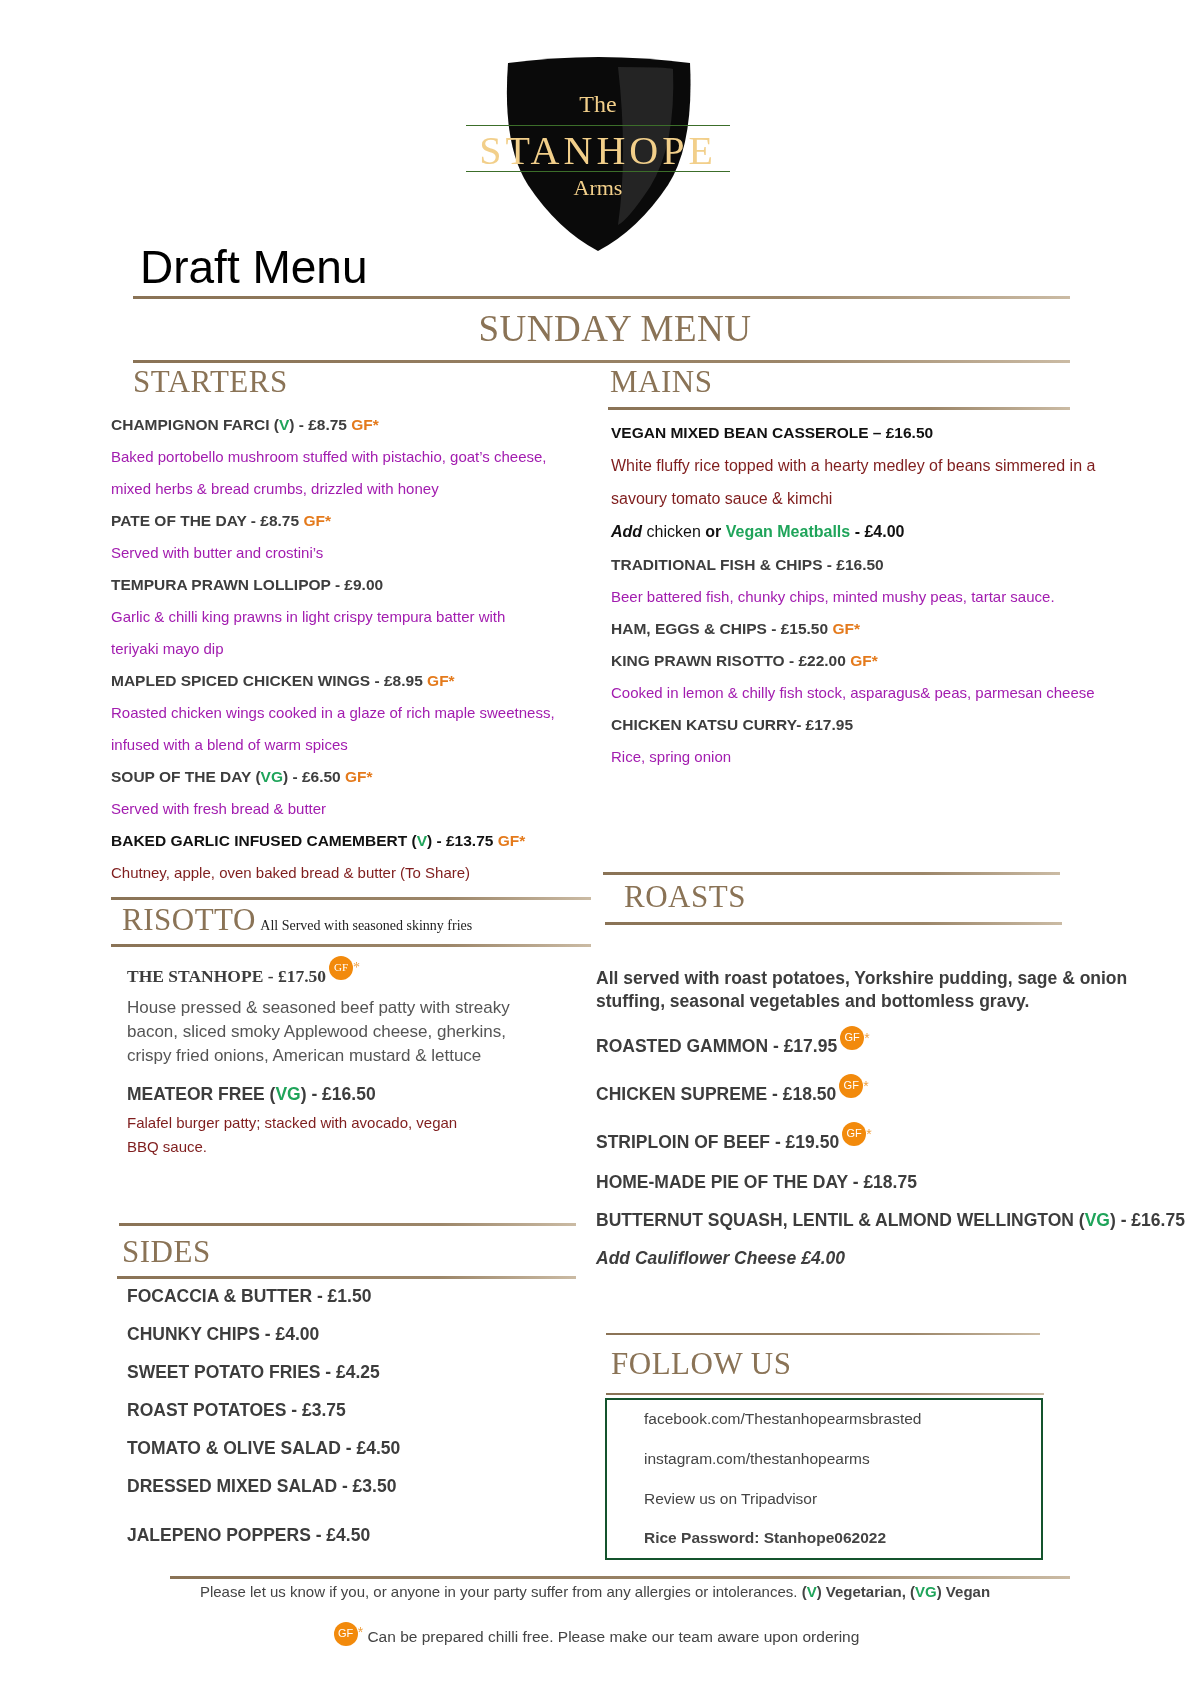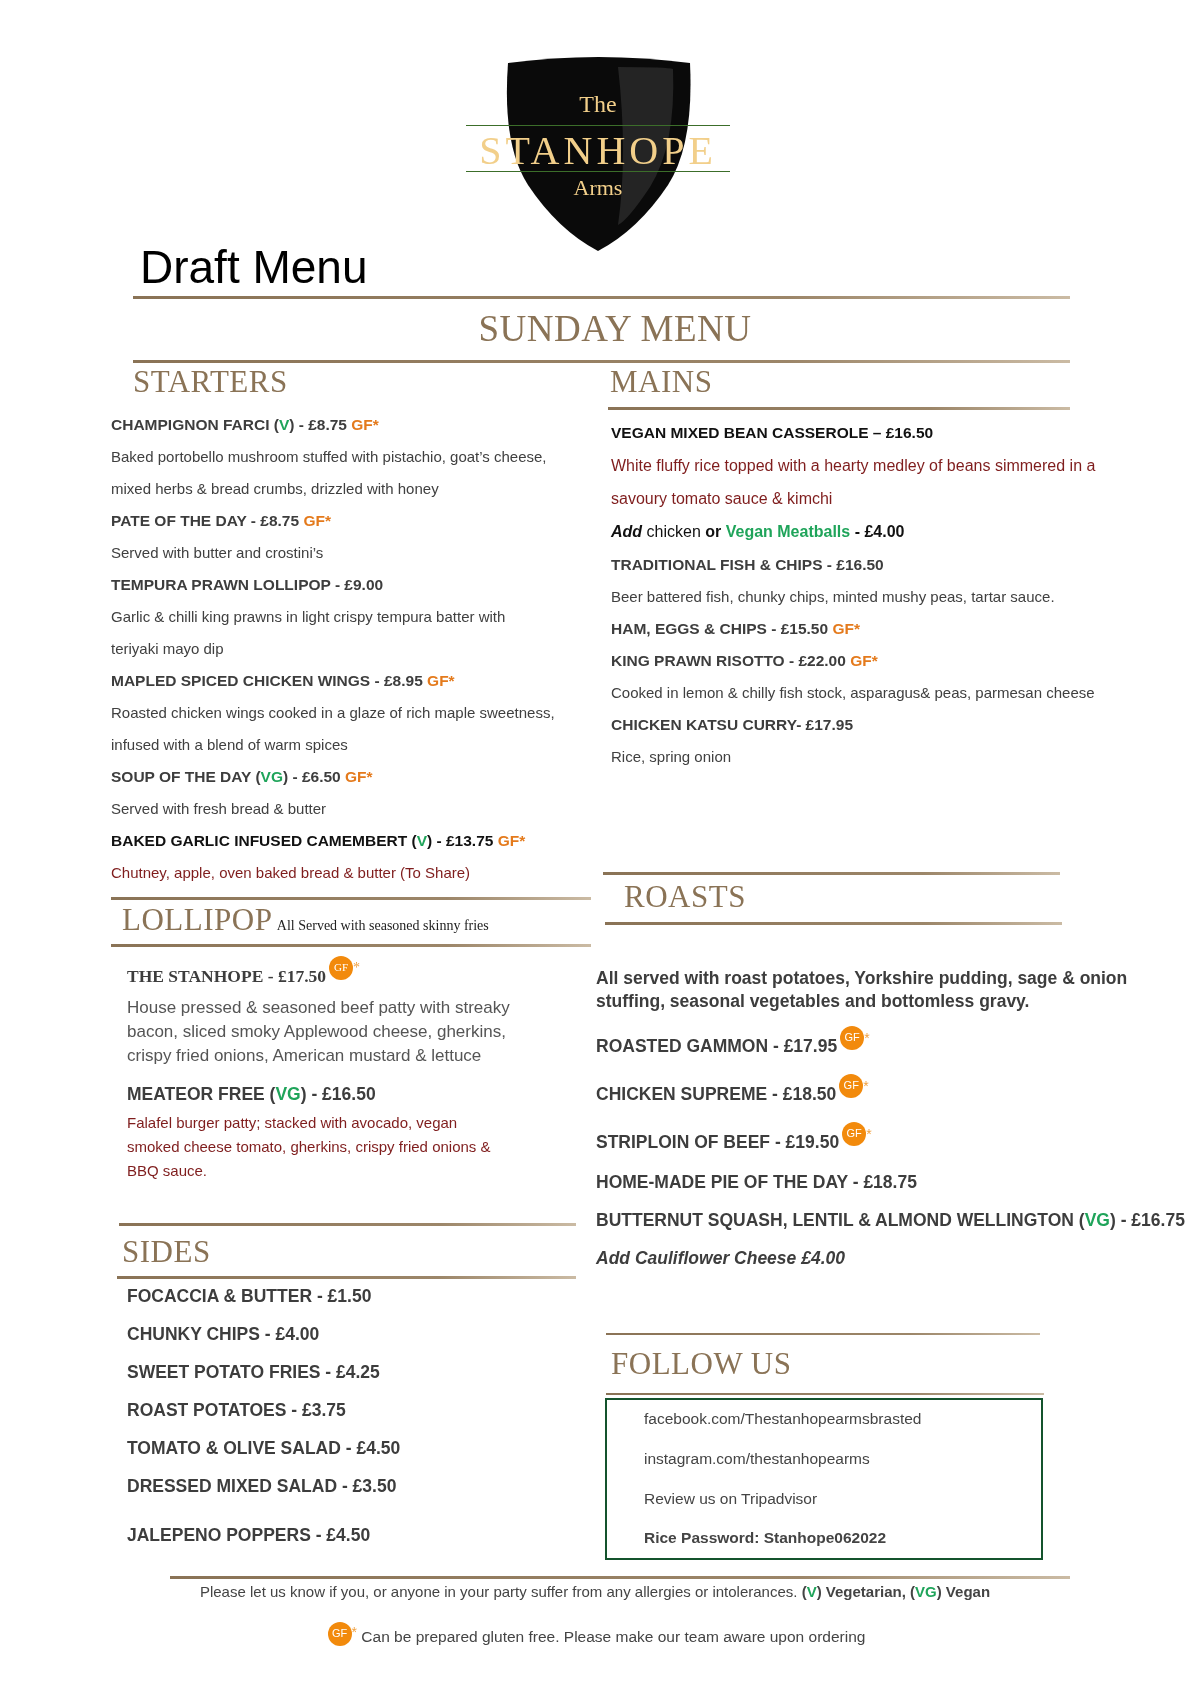--- a/index.html
+++ b/index.html
@@ -4,21 +4,21 @@
 <style>
   html, body { margin:0; padding:0; background:#ffffff; }
   body { width:1190px; height:1684px; position:relative; overflow:hidden;
          font-family:"Liberation Sans", sans-serif; color:#3d3d3d; }
   .abs { position:absolute; }
   .serif { font-family:"Liberation Serif", "DejaVu Serif", serif; }
   .rule { position:absolute; height:3px; background:linear-gradient(to right,#8a7356,#9c8669 70%,#cbbba4); }
   .sec-title { font-family:"Liberation Serif","DejaVu Serif",serif; color:#8a7356; font-size:31px; letter-spacing:0.5px; white-space:nowrap; }
   .item-name { font-weight:bold; font-size:15.5px; color:#3d3d3d; white-space:nowrap; }
   .item-name.black { color:#111; }
-  .item-desc { font-size:15px; color:#404040; white-space:nowrap; }
+  .item-desc { font-size:15px; color:#a21caf; white-space:nowrap; }
   .item-desc.black { color:#7f1d1d; }
   .v { color:#1fa45a; }
   .gf { color:#e47a1c; }
   .gf-badge { display:inline-block; width:24px; height:24px; border-radius:50%; background:#f28a0c;
               color:#fff; font-size:11px; text-align:center; line-height:22px; font-weight:normal;
               vertical-align:top; position:relative; top:-10px; margin-left:3px; }
   .gf-star { color:#f0a040; font-size:14px; vertical-align:top; position:relative; top:-6px; font-weight:normal; }
   .lato { font-size:17.5px; }
   .lato-desc { font-size:17px; color:#555; line-height:24px; }
   .follow-box { border:2px solid #14532d; }
@@ -89,36 +89,35 @@
   <div class="item-desc" style="height:32px;">Beer battered fish, chunky chips, minted mushy peas, tartar sauce.</div>
   <div style="height:32px;"><span class="item-name">HAM, EGGS &amp; CHIPS - £15.50 </span><span class="item-name gf">GF*</span></div>
   <div style="height:32px;"><span class="item-name">KING PRAWN RISOTTO - £22.00 </span><span class="item-name gf">GF*</span></div>
   <div class="item-desc" style="height:32px;">Cooked in lemon &amp; chilly fish stock, asparagus&amp; peas, parmesan cheese</div>
   <div style="height:32px;"><span class="item-name">CHICKEN KATSU CURRY- £17.95</span></div>
   <div class="item-desc" style="height:32px;">Rice, spring onion</div>
 </div>
 
 <div class="rule" style="left:111px;top:897px;width:480px;"></div>
 <div class="abs" style="left:122px;top:902px;white-space:nowrap;">
-  <span class="sec-title">LOLLIPOP</span>
+  <span class="sec-title">RISOTTO</span>
   <span class="serif" style="font-size:14px;color:#222;">All Served with seasoned skinny fries</span>
 </div>
 <div class="rule" style="left:111px;top:944px;width:480px;"></div>
 <div class="abs" style="left:127px;top:960px;width:460px;">
   <div style="height:30px;margin-top:6px;font-family:Liberation Serif, serif;">
     <span class="item-name lato">THE STANHOPE - £17.50</span><span class="gf-badge">GF</span><span class="gf-star">*</span>
   </div>
   <div class="lato-desc">House pressed &amp; seasoned beef patty with streaky</div>
   <div class="lato-desc">bacon, sliced smoky Applewood cheese, gherkins,</div>
   <div class="lato-desc">crispy fried onions, American mustard &amp; lettuce</div>
   <div style="height:30px;margin-top:16px;">
     <span class="item-name lato">MEATEOR FREE (</span><span class="item-name lato v">VG</span><span class="item-name lato">) - £16.50</span>
   </div>
   <div class="item-desc black" style="height:24px;">Falafel burger patty; stacked with avocado, vegan</div>
-  <div class="item-desc black" style="height:24px;">smoked cheese tomato, gherkins, crispy fried onions &amp;</div>
   <div class="item-desc black" style="height:24px;">BBQ sauce.</div>
 </div>
 
 <div class="rule" style="left:119px;top:1223px;width:457px;"></div>
 <div class="abs sec-title" style="left:122px;top:1234px;">SIDES</div>
 <div class="rule" style="left:117px;top:1276px;width:459px;"></div>
 <div class="abs" style="left:127px;top:1286px;">
   <div class="item-name lato" style="height:38px;">FOCACCIA &amp; BUTTER - £1.50</div>
   <div class="item-name lato" style="height:38px;">CHUNKY CHIPS - £4.00</div>
   <div class="item-name lato" style="height:38px;">SWEET POTATO FRIES - £4.25</div>
@@ -161,14 +160,14 @@
   <div class="abs" style="left:37px;top:90px;font-size:15.5px;color:#444;">Review us on Tripadvisor</div>
   <div class="abs" style="left:37px;top:129px;font-size:15.5px;font-weight:bold;color:#444;">Rice Password: Stanhope062022</div>
 </div>
 
 <div class="rule" style="left:170px;top:1576px;width:900px;"></div>
 <div class="abs" style="left:0;top:1583px;width:1190px;text-align:center;font-size:15px;color:#444;white-space:nowrap;">
   <span>Please let us know if you, or anyone in your party suffer from any allergies or intolerances. </span><b>(<span class="v">V</span>)<span> Vegetarian, </span>(<span class="v">VG</span>)<span> Vegan</span></b>
 </div>
 <div class="abs" style="left:0;top:1628px;width:1190px;text-align:center;font-size:15.5px;color:#444;white-space:nowrap;">
   <span class="gf-badge" style="top:-6px;">GF</span><span class="gf-star" style="top:-4px;">*</span>
-  <span>Can be prepared gluten free. Please make our team aware upon ordering</span>
+  <span>Can be prepared chilli free. Please make our team aware upon ordering</span>
 </div>
 
 </body></html>

